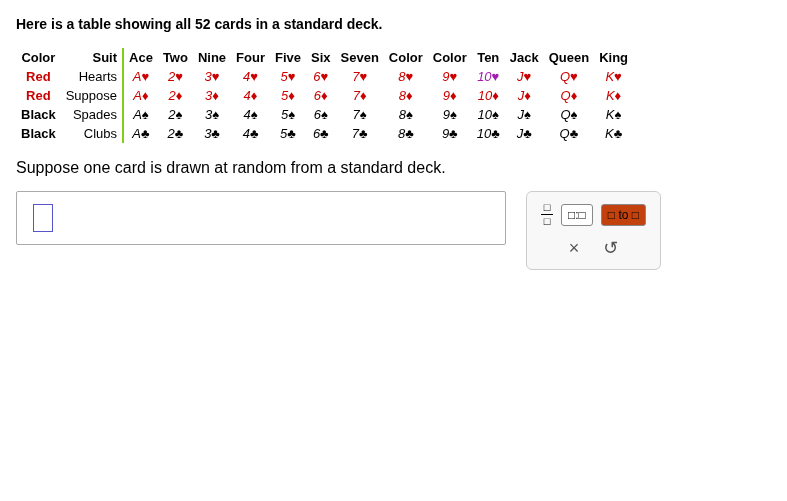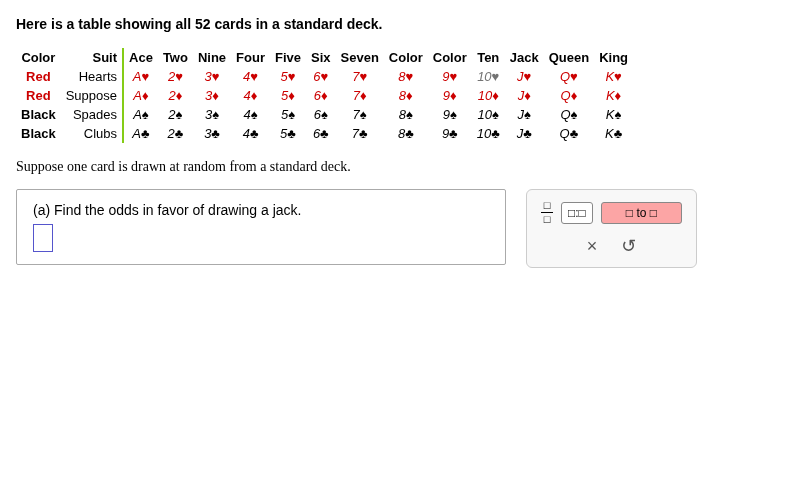--- a/index.html
+++ b/index.html
@@ -54,22 +54,21 @@
     table.card-table .col-ace {
       border-left: 2px solid #84cc16;
     }
     .red { color: #cc0000; }
     .black { color: #000; }
     .card-cell {
       font-size: 13px;
     }
     .suppose-text {
       margin-bottom: 14px;
-      font-size: 14px;
-      font-family: Liberation Serif, serif;
+      font-size: 16px;
     }
     .bottom-section {
       display: flex;
       gap: 20px;
       align-items: flex-start;
     }
     .questions-box {
       border: 1px solid #aaa;
       padding: 12px 16px;
       width: 490px;
@@ -126,22 +125,22 @@
       border: 1px solid #888;
       background: #fff;
       padding: 3px 6px;
       font-size: 12px;
       cursor: pointer;
       border-radius: 3px;
       white-space: nowrap;
     }
     .to-btn {
       border: 1px solid #888;
-      background: #fca5a5;
-      padding: 3px 24px;
+      background: #c2410c;
+      padding: 3px 6px;
       font-size: 12px;
       cursor: pointer;
       border-radius: 3px;
       white-space: nowrap;
     }
     .controls-bottom {
       display: flex;
       align-items: center;
       gap: 24px;
     }
@@ -192,21 +191,21 @@
           <td class="col-suit">Hearts</td>
           <td class="card-cell col-ace" style="color: rgb(204, 0, 0);"><span style="font-style: italic; font-weight: normal;">A</span>♥</td>
           <td class="card-cell col-1" style="color: rgb(204, 0, 0);"><span style="font-style: italic; font-weight: normal;">2</span>♥</td>
           <td class="card-cell col-2" style="color: rgb(204, 0, 0);"><span style="font-style: italic; font-weight: normal;">3</span>♥</td>
           <td class="card-cell col-3" style="color: rgb(204, 0, 0);"><span style="font-style: italic; font-weight: normal;">4</span>♥</td>
           <td class="card-cell col-4" style="color: rgb(204, 0, 0);"><span style="font-style: italic; font-weight: normal;">5</span>♥</td>
           <td class="card-cell col-5" style="color: rgb(204, 0, 0);"><span style="font-style: italic; font-weight: normal;">6</span>♥</td>
           <td class="card-cell col-6" style="color: rgb(204, 0, 0);"><span style="font-style: italic; font-weight: normal;">7</span>♥</td>
           <td class="card-cell col-7" style="color: rgb(204, 0, 0);"><span style="font-style: italic; font-weight: normal;">8</span>♥</td>
           <td class="card-cell col-8" style="color: rgb(204, 0, 0);"><span style="font-style: italic; font-weight: normal;">9</span>♥</td>
-          <td class="card-cell col-9" style="color: #737373;"><span style="font-style: italic; font-weight: normal;">10</span>♥</td>
+          <td class="card-cell col-9" style="color: #a21caf;"><span style="font-style: italic; font-weight: normal;">10</span>♥</td>
           <td class="card-cell col-10" style="color: rgb(204, 0, 0);"><span style="font-style: italic; font-weight: normal;">J</span>♥</td>
           <td class="card-cell col-11" style="color: rgb(204, 0, 0);"><span style="font-style: italic; font-weight: normal;">Q</span>♥</td>
           <td class="card-cell col-12" style="color: rgb(204, 0, 0);"><span style="font-style: italic; font-weight: normal;">K</span>♥</td>
         </tr>
         <tr>
           <td class="col-color red" style="font-weight: bold;">Red</td>
           <td class="col-suit">Suppose</td>
           <td class="card-cell col-ace" style="color: rgb(204, 0, 0);"><span style="font-style: italic; font-weight: normal;">A</span>♦</td>
           <td class="card-cell col-1" style="color: rgb(204, 0, 0);"><span style="font-style: italic; font-weight: normal;">2</span>♦</td>
           <td class="card-cell col-2" style="color: rgb(204, 0, 0);"><span style="font-style: italic; font-weight: normal;">3</span>♦</td>
@@ -257,21 +256,20 @@
         </tr>
       </tbody>
   </table>
 </div>
 
 <p class="suppose-text">Suppose one card is drawn at random from a standard deck.</p>
 
 <div class="bottom-section">
   <div class="questions-box">
     <div class="question-item">
-      <div class="question-label">(a)  Find the odds in favor of drawing a jack.</div>
       <div class="answer-input"></div>
     </div>
   </div>
 
   <div class="controls-box">
     <div class="controls-top">
       <div class="fraction-icon">
         <span>□</span>
         <div class="frac-line"></div>
         <span>□</span>

